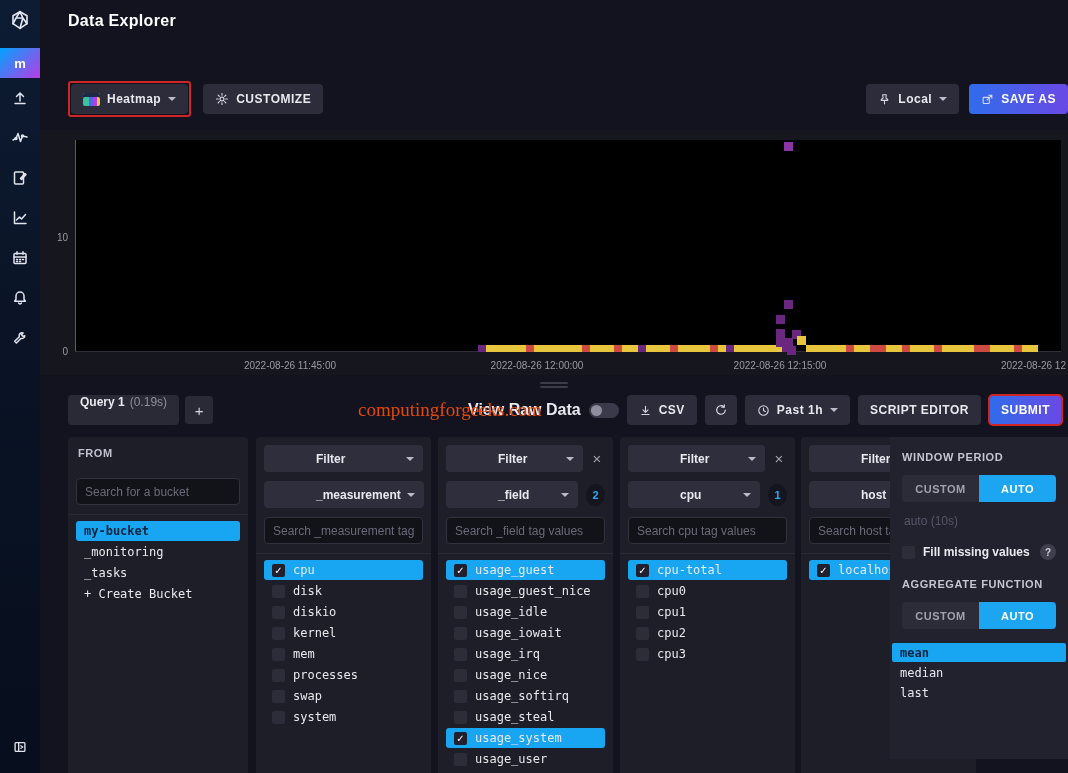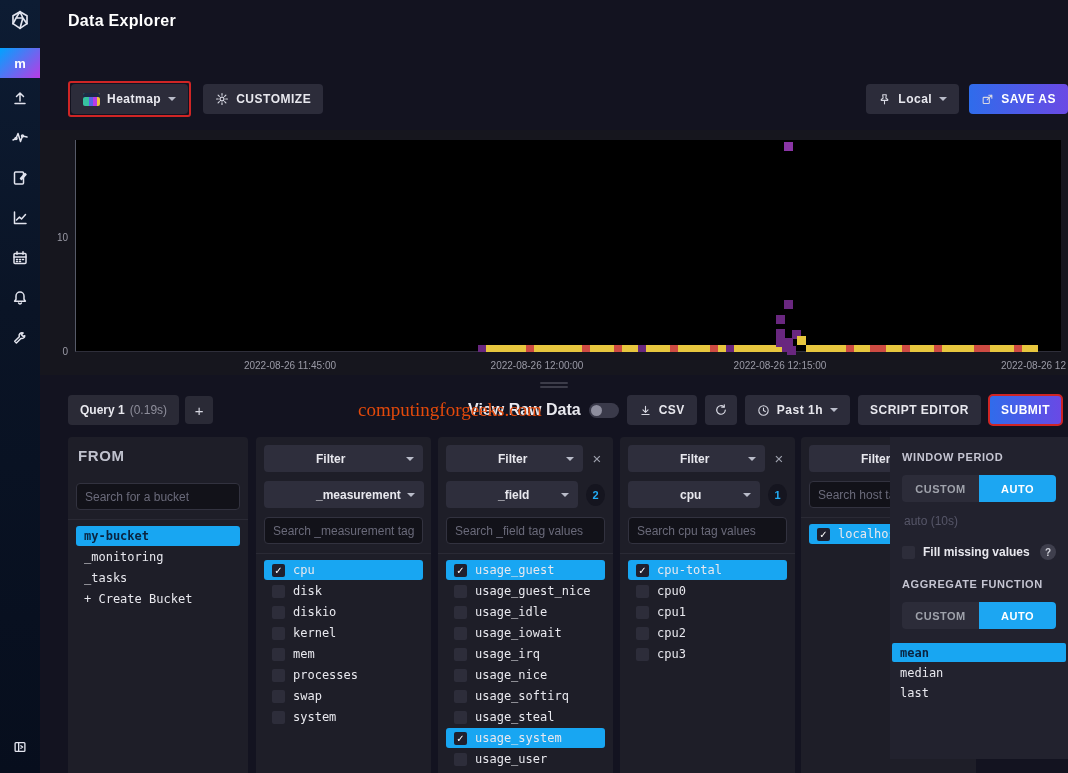--- a/index.html
+++ b/index.html
@@ -50,39 +50,39 @@
   .hm-cell { position:absolute; }
 
   
   #drag-handle { height:20px; position:relative; cursor:row-resize; }
   #drag-handle i { display:block; position:absolute; left:50%; transform:translateX(-50%);
                    width:28px; height:2px; background:#3c3c49; border-radius:1px; }
   #drag-handle i:nth-child(1){ top:7px; } #drag-handle i:nth-child(2){ top:11px; }
 
   
   #query-bar { height:30px; display:flex; align-items:center; padding-left:28px; position:relative; }
-  #query-tab { height:30px; display:flex; align-items:center; gap:5px; padding:0 12px;
+  #query-tab { height:30px; display:flex; align-items:flex-start; gap:5px; padding:0 12px;
                background:#2a2a36; border-radius:4px; font-size:12px; font-weight:bold; cursor:pointer; }
   #query-tab .dur { color:#8e8e9b; font-weight:normal; }
   #add-query { width:28px; height:28px; margin-left:6px; background:#2a2a36; border:none; border-radius:4px;
                color:#d7d8e2; font-size:15px; cursor:pointer; }
   #watermark { position:absolute; left:285px; width:250px; text-align:center;
                font-family:"Liberation Serif", serif; font-size:19px; color:#e2490b; }
   #query-bar .right { margin-left:auto; display:flex; align-items:center; gap:8px; padding-right:6px; }
   #view-raw-label { font-size:16px; font-weight:bold; color:#e8e8ee; }
   #raw-toggle { width:30px; height:15px; background:#3a3a4a; border-radius:8px; position:relative; cursor:pointer; }
   #raw-toggle .knob { position:absolute; left:2px; top:2px; width:11px; height:11px; border-radius:50%; background:#8e8e9e; }
 
   
   #builder { position:relative; height:336px; margin-top:12px; margin-left:28px; width:1000px; }
   .col { position:absolute; top:0; bottom:0; width:175px; background:#1e1e28; border-radius:4px 4px 0 0;
          padding:8px; overflow:hidden; }
   #col-from { left:0; width:180px; }
   #col-f0 { left:188px; } #col-f1 { left:370px; } #col-f2 { left:552px; } #col-f3 { left:733px; }
-  .col-head { font-size:15px; font-weight:bold; letter-spacing:.6px; color:#bfc1cd; margin:2px 0 10px 2px; }
+  .col-head { font-size:11px; font-weight:bold; letter-spacing:.6px; color:#bfc1cd; margin:2px 0 10px 2px; }
   .search { width:100%; height:27px; background:#121219; border:1px solid #32323f; border-radius:4px;
             color:#e8e8ee; font-size:12px; padding:0 8px; font-family:"Liberation Sans",sans-serif; }
   .search::placeholder { color:#6a6a7a; }
   .fhead { display:flex; align-items:center; gap:6px; }
   .select { height:27px; background:#2e2e3c; border-radius:4px; display:flex; align-items:center;
             padding:0 9px; gap:6px; font-size:12px; font-weight:bold; cursor:pointer; flex:1; }
   .select span { flex:1;padding-left:43px; }
   .x-btn { width:16px; text-align:center; color:#9fa2ae; font-size:15px; cursor:pointer; flex:0 0 auto; }
   .krow { display:flex; align-items:center; gap:8px; margin-top:9px; }
   .krow .select { flex:0 0 132px; }
@@ -503,20 +503,25 @@
           <div class="row">
             <span class="cb"></span>
             <span class="lbl">cpu3</span>
           </div>
         </div></div>
     <div class="col filter-col" id="col-f3"><div class="fhead">
           <div class="select">
             <span>Filter</span>
             <i class="caret"></i>
           </div>
+        </div><div class="krow">
+          <div class="select">
+            <span>host</span>
+            <i class="caret"></i>
+          </div>
         </div><input class="search" placeholder="Search host tag" style=""><div class="divider"></div><div class="list">
           <div class="row sel">
             <span class="cb">✓</span>
             <span class="lbl">localhost.l</span>
           </div>
         </div></div>
 
     <div id="options">
       <div class="opt-head">WINDOW PERIOD</div>
       <div class="seg">

